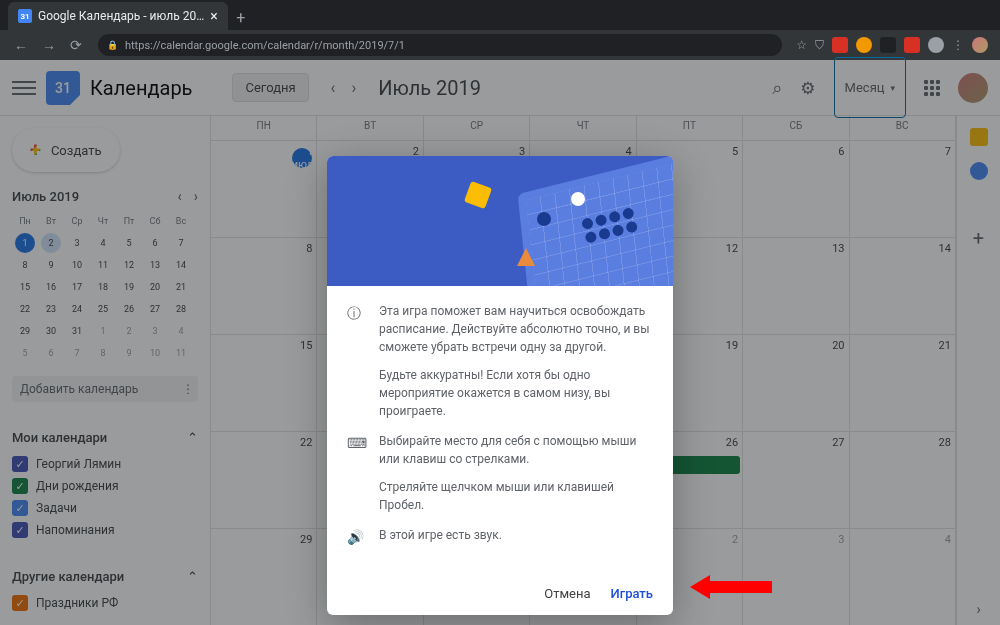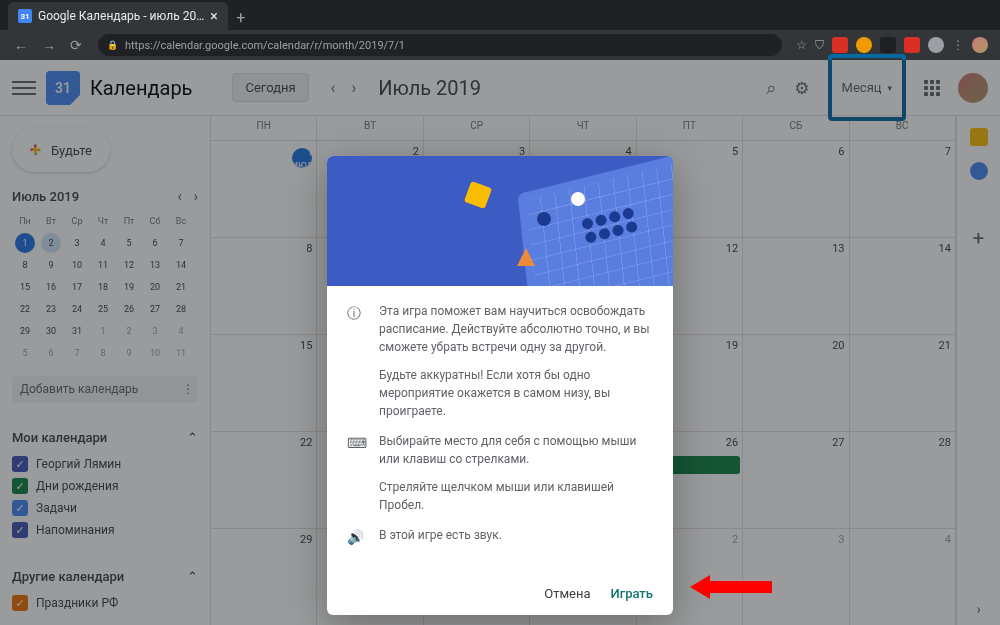--- a/index.html
+++ b/index.html
@@ -20,21 +20,21 @@
 .app-header{position:absolute;top:0;left:0;right:0;height:56px;border-bottom:1px solid #e0e0e0;display:flex;align-items:center;padding:0 12px;gap:10px;background:#fff;z-index:1}
 .hamburger{width:24px;display:flex;flex-direction:column;gap:4px;cursor:pointer}
 .hamburger div{height:2px;background:#5f6368}
 .cal-logo{width:34px;height:34px;background:#4285f4;border-radius:4px;display:flex;align-items:center;justify-content:center;color:#fff;font-size:14px;font-weight:500;position:relative}
 .cal-logo::before{content:"";position:absolute;bottom:0;right:0;border:5px solid transparent;border-right-color:#fff;border-bottom-color:#fff}
 .app-title{font-size:20px;color:#000000}
 .today-btn{border:1px solid #dadce0;border-radius:4px;padding:6px 12px;font-size:13px;color:#3c4043;margin-left:30px}
 .nav-arr{display:flex;gap:16px;font-size:16px;color:#5f6368;margin:0 12px}
 .month-title{font-size:20px;color:#3c4043}
 .hdr-right{margin-left:auto;display:flex;align-items:center;gap:18px;color:#5f6368}
-.view-sel{border:4px solid #0369a1;border-radius:4px;padding:22px 10px;font-size:13px;display:flex;gap:6px;align-items:center}
+.view-sel{border:1px solid #0369a1;border-radius:4px;padding:22px 10px;font-size:13px;display:flex;gap:6px;align-items:center}
 .apps-grid{width:16px;height:16px;display:grid;grid-template-columns:repeat(3,1fr);gap:2px}
 .apps-grid div{background:#5f6368;border-radius:1px}
 .avatar{width:30px;height:30px;border-radius:50%;background:linear-gradient(135deg,#c77,#a96)}
 .content{display:flex;width:100%;padding-top:56px;height:100%}
 .sidebar{width:210px;padding:12px;font-size:13px;color:#3c4043}
 .create-btn{display:inline-flex;align-items:center;gap:10px;border:none;box-shadow:0 1px 3px rgba(0,0,0,.2);border-radius:22px;padding:10px 18px;font-size:13px;color:#3c4043;background:#fff}
 .plus{font-size:20px;background:linear-gradient(135deg,#ea4335 0 40%,#fbbc04 40% 60%,#34a853 60% 80%,#4285f4 80%);-webkit-background-clip:text;color:transparent;font-weight:bold}
 .mini-hdr{display:flex;align-items:center;justify-content:space-between;margin-top:16px;font-size:13px;font-weight:500}
 .mini-nav{display:flex;gap:12px;color:#5f6368;font-size:14px}
 .mini-cal{margin-top:6px}
@@ -73,21 +73,21 @@
 .cone{position:absolute;bottom:20px;left:190px;width:0;height:0;border:9px solid transparent;border-bottom:18px solid #ea8a3a;border-top:none}
 .board{position:absolute;right:-20px;top:18px;width:170px;height:150px;background:#5a7de0;transform:rotate(-14deg) skewX(-8deg);border-radius:6px}
 .board::before{content:"";position:absolute;inset:8px;background:repeating-linear-gradient(0deg,transparent 0 14px,rgba(255,255,255,.15) 14px 15px),repeating-linear-gradient(90deg,transparent 0 14px,rgba(255,255,255,.15) 14px 15px)}
 .stones{position:absolute;right:30px;top:56px;display:flex;flex-wrap:wrap;width:60px;gap:3px;transform:rotate(-14deg)}
 .stones div{width:11px;height:11px;background:#1a3a8f;border-radius:50%}
 .dlg-body{padding:16px 20px;font-size:12px;color:#5f6368;line-height:1.5}
 .dlg-row{display:flex;gap:14px;margin-bottom:12px}
 .dlg-ic{width:18px;flex-shrink:0;color:#5f6368;font-size:14px;padding-top:1px}
 .dlg-actions{display:flex;justify-content:flex-end;gap:20px;padding:10px 20px 14px;font-size:13px}
 .btn-cancel{color:#404040}
-.btn-play{color:#0f766e;font-weight:500}
+.btn-play{color:#1d4ed8;font-weight:500}
 .arrow-annot{position:absolute;z-index:10;top:515px;left:690px;display:flex;align-items:center}
 .arrow-head{width:0;height:0;border:12px solid transparent;border-right:20px solid #ff0000;border-left:none}
 .arrow-shaft{width:62px;height:12px;background:#ff0000}
 </style>
 </head>
 <body>
 
 <div class="browser-top">
   <div class="tab-bar">
     <div class="tab">
@@ -155,21 +155,21 @@
           <div></div>
         </div>
       <div class="avatar"></div>
     </div>
   </div>
 
   <div class="content">
     <div class="sidebar">
       <button class="create-btn">
         <span class="plus">+</span>
-        <span>Будьте</span>
+        <span>Создать</span>
       </button>
       <div class="mini-hdr">
         <span>Июль 2019</span>
         <div class="mini-nav">
           <span>‹</span>
           <span>›</span>
         </div>
       </div>
       <div class="mini-cal" id="mini-cal">
           <div class="mini-row">

